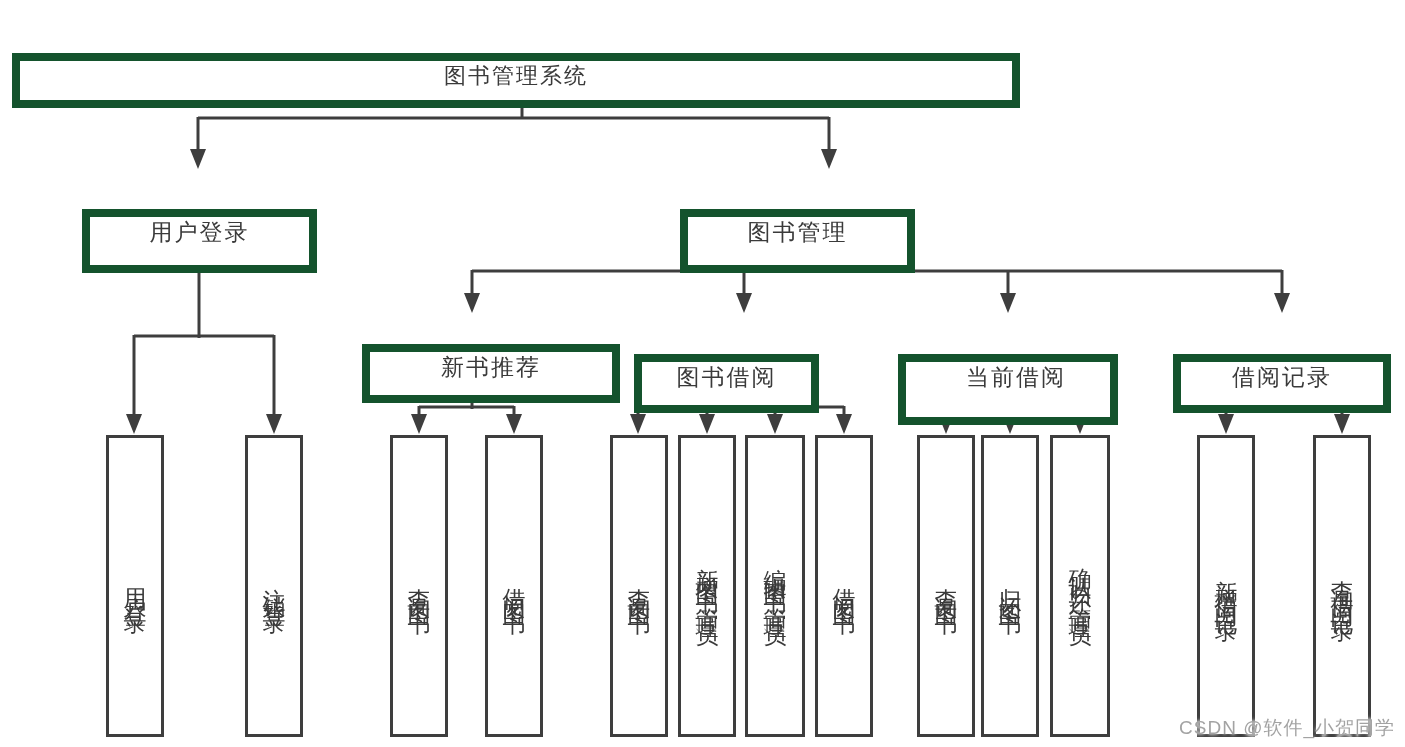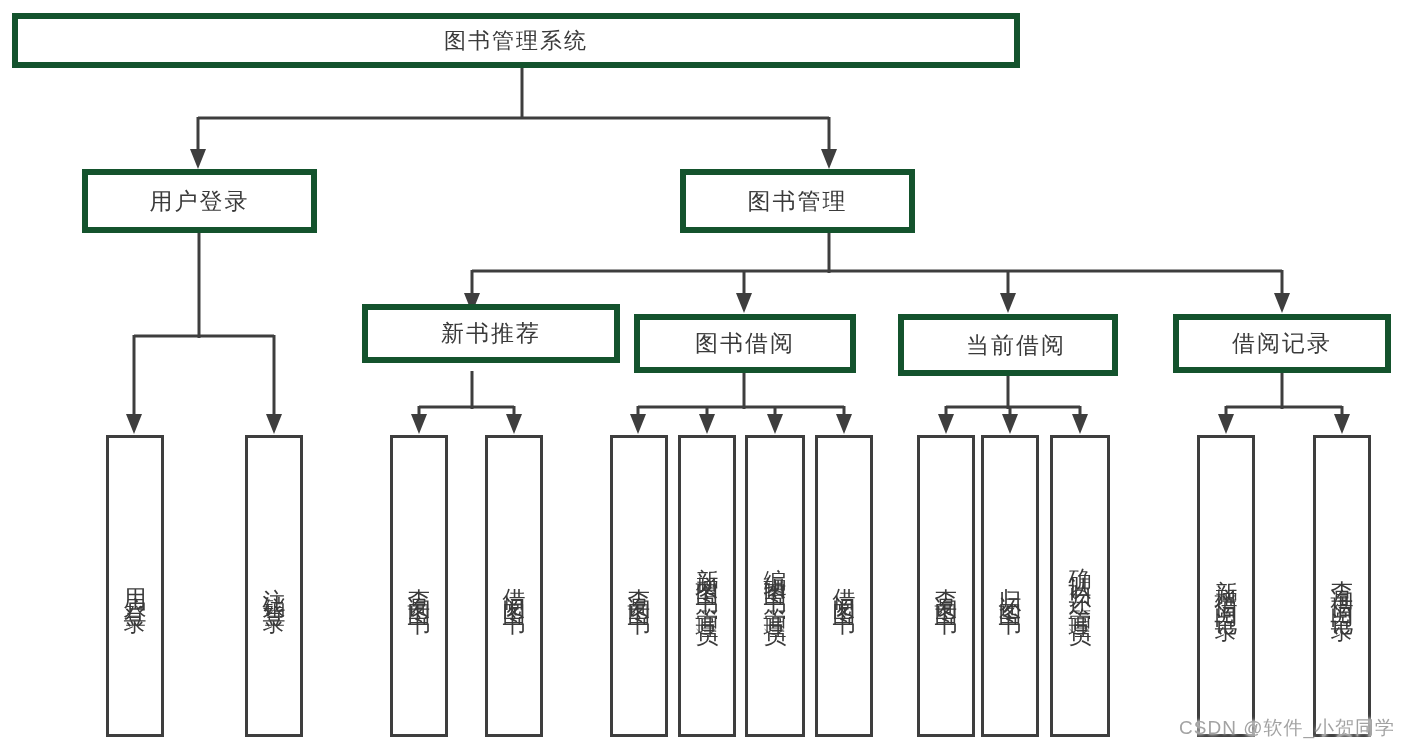--- a/index.html
+++ b/index.html
@@ -17,25 +17,26 @@
   #connector-svg {
     position: absolute;
     left: 0; top: 0;
     width: 1405px; height: 747px;
     z-index: 1;
   }
   .hbox {
     position: absolute;
     box-sizing: border-box;
     background: #ffffff;
-    border: 6px solid #14532d;
+    border: 8px solid #14532d;
     display: flex;
-    align-items: center;
+    align-items: flex-start;
     justify-content: center;
     z-index: 2;
+    margin-top: 40px;
   }
   .hbox .lbl {
     font-size: 23px;
     letter-spacing: 2px;
     color: #3a3a3a;
     white-space: nowrap;
   }
   .root-box .lbl { font-size: 22px; }
   .vbox {
     position: absolute;
@@ -135,24 +136,24 @@
   <div class="hbox" style="left:82px; top:169px; width:235px; height:64px;">
     <span class="lbl">用户登录</span>
   </div>
   <div class="hbox" style="left:680px; top:169px; width:235px; height:64px;">
     <span class="lbl">图书管理</span>
   </div>
 
   <div class="hbox" style="left:362px; top:304px; width:258px; height:59px;">
     <span class="lbl">新书推荐</span>
   </div>
-  <div class="hbox" style="left:634px; top:314px; width:222px; height:59px;">
+  <div class="hbox" style="left:634px; top:314px; width:185px; height:59px;">
     <span class="lbl">图书借阅</span>
   </div>
-  <div class="hbox" style="left:898px; top:314px; width:220px; height:62px;padding-left:16px;">
+  <div class="hbox" style="left:898px; top:314px; width:220px; height:71px;padding-left:16px;">
     <span class="lbl">当前借阅</span>
   </div>
   <div class="hbox" style="left:1173px; top:314px; width:218px; height:59px;">
     <span class="lbl">借阅记录</span>
   </div>
 
   <div class="vbox" style="left:106px;">
     <span class="lbl">用户登录</span>
   </div>
   <div class="vbox" style="left:245px;">

